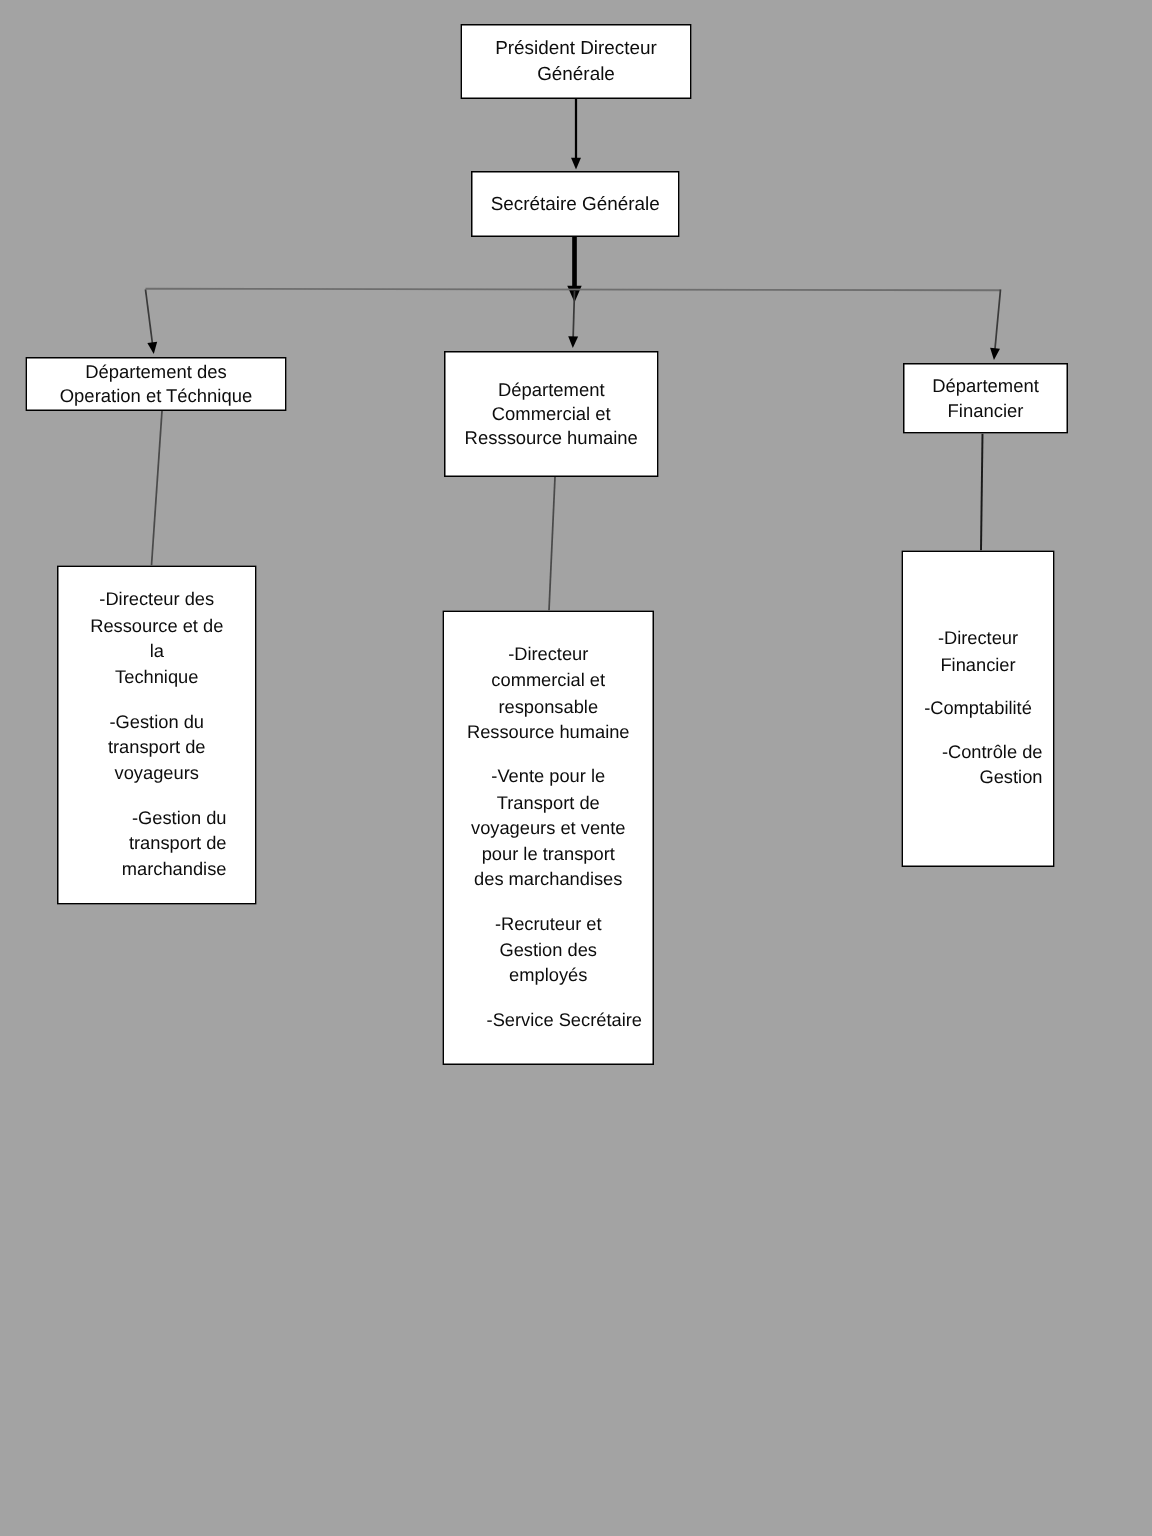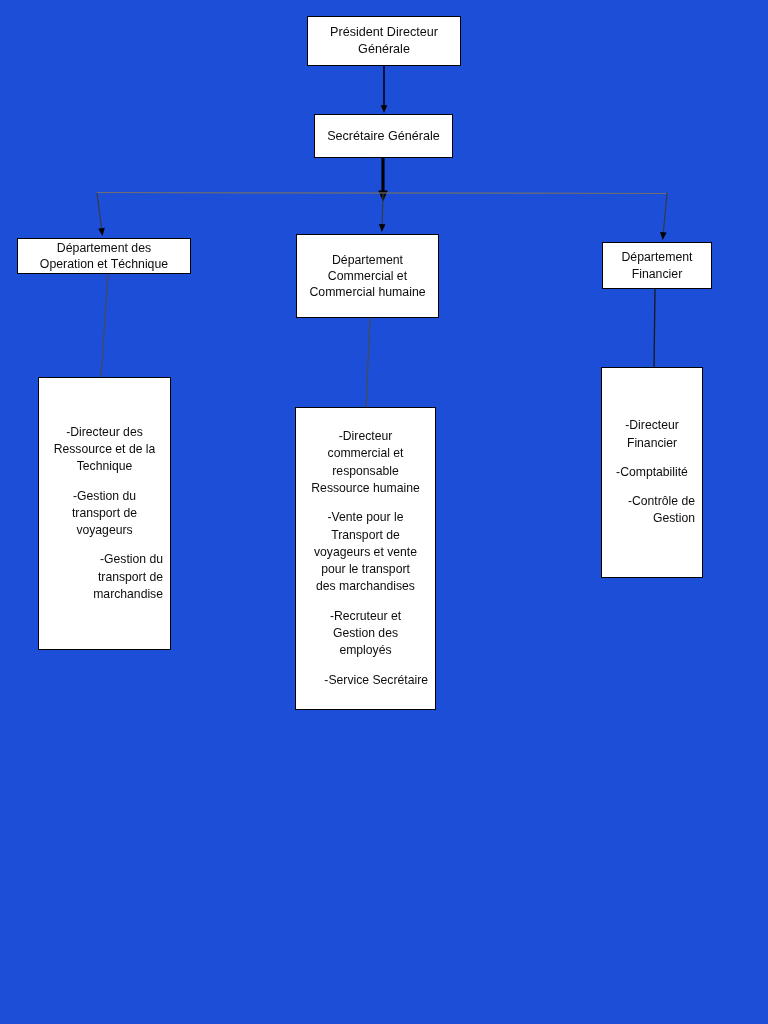--- a/index.html
+++ b/index.html
@@ -9,21 +9,21 @@
     background: #ffffff;
   }
   body {
     font-family: "Liberation Sans", sans-serif;
     color: #000000;
   }
   #chart-root {
     position: relative;
     width: 768px;
     height: 1024px;
-    background: #1d4ed8;
+    background: #a3a3a3;
     overflow: hidden;
   }
   #connector-layer {
     position: absolute;
     left: 0;
     top: 0;
     width: 768px;
     height: 1024px;
     pointer-events: none;
   }
@@ -62,21 +62,21 @@
   .detail-group .line {
     white-space: normal;
   }
 
   
   #node-pdg        { left: 307px; top: 16px;  width: 154px; height: 50px;  }
   #node-sg         { left: 314px; top: 114px; width: 139px; height: 44px;  }
   #node-dept-ops   { left: 17px;  top: 238px; width: 174px; height: 36px;  }
   #node-dept-com   { left: 296px; top: 234px; width: 143px; height: 84px;  }
   #node-dept-fin   { left: 602px; top: 242px; width: 110px; height: 47px;  }
-  #node-detail-ops { left: 38px;  top: 377px; width: 133px; height: 273px; padding: 6px 7px; }
+  #node-detail-ops { left: 38px;  top: 377px; width: 133px; height: 226px; padding: 6px 19px; }
   #node-detail-com { left: 295px; top: 407px; width: 141px; height: 303px; padding: 6px 7px; }
   #node-detail-fin { left: 601px; top: 367px; width: 102px; height: 211px; padding: 6px 7px; }
 </style>
 </head>
 <body>
 
 <div id="chart-root">
 
   <svg id="connector-layer" viewBox="0 0 768 1024" width="768" height="1024">
     <defs>
@@ -117,21 +117,21 @@
     <span class="line">Operation et Téchnique</span>
   </div>
 
   <div class="node node-top" id="node-sg">
     <span class="line">Secrétaire Générale</span>
   </div>
 
   <div class="node node-dept" id="node-dept-com">
     <span class="line">Département</span>
     <span class="line">Commercial et</span>
-    <span class="line">Commercial humaine</span>
+    <span class="line">Resssource humaine</span>
   </div>
 
   <div class="node node-dept" id="node-dept-fin">
     <span class="line">Département</span>
     <span class="line">Financier</span>
   </div>
 
   <div class="node detail-node" id="node-detail-ops">
     <div class="detail-group">
       <span class="line">-Directeur des</span>

